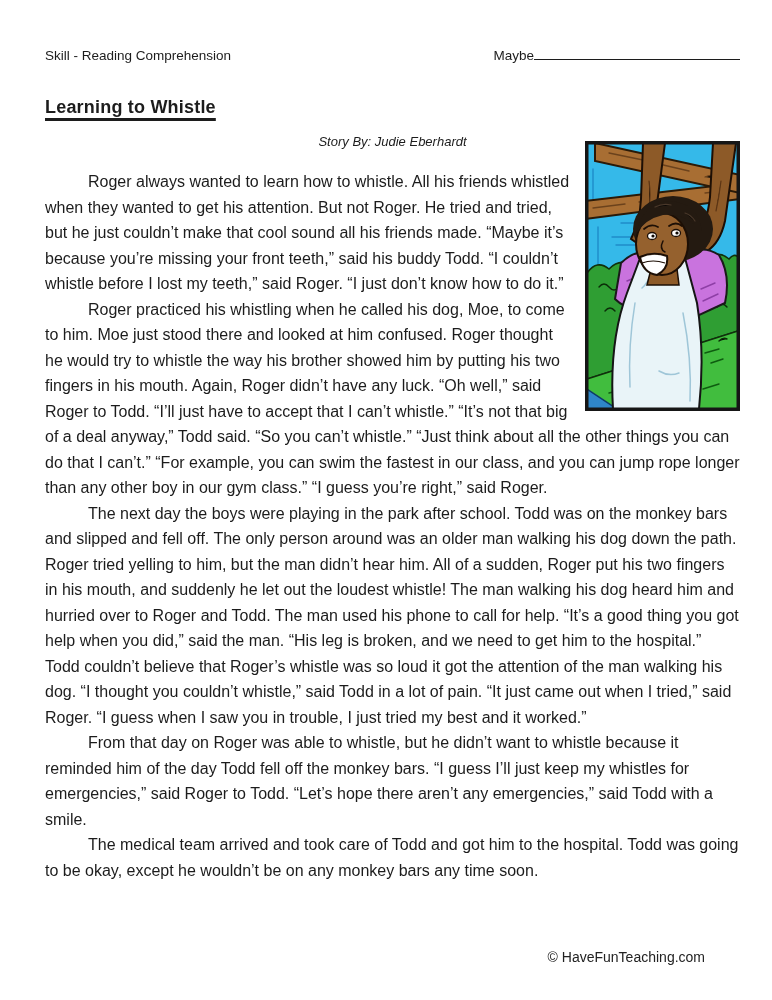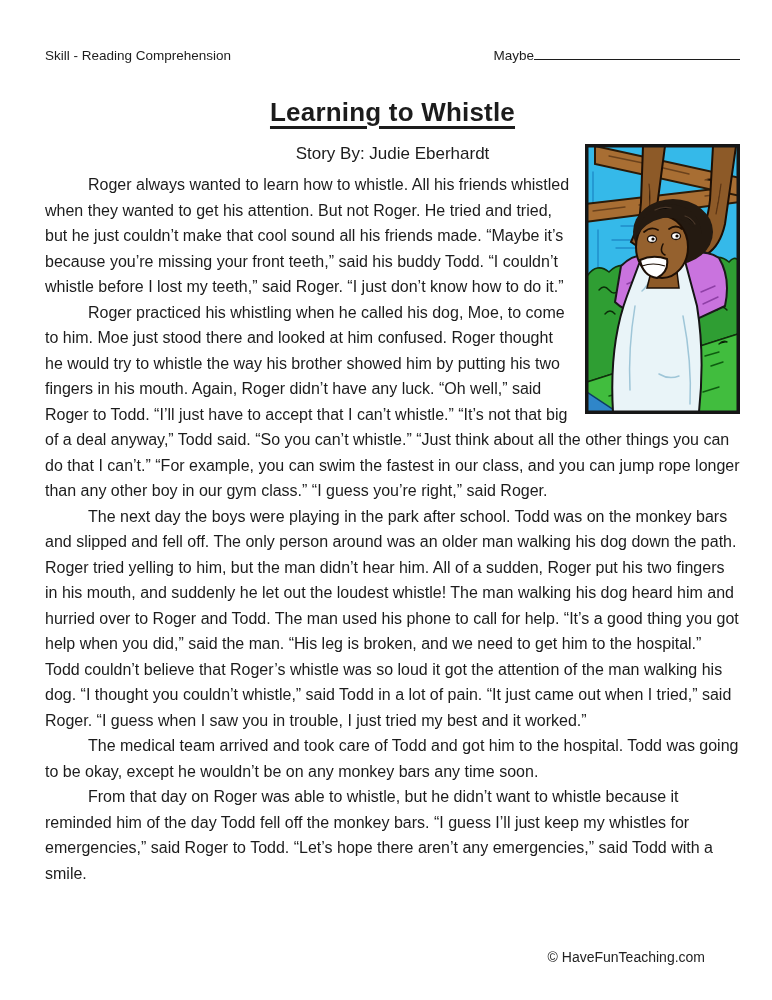--- a/index.html
+++ b/index.html
@@ -22,35 +22,35 @@
   }
   .name-area { display: inline-flex; align-items: baseline; }
   .name-line {
     display: inline-block;
     width: 206px;
     height: 13px;
     border-bottom: 1.5px solid #1c1c1c;
   }
   .title {
     margin: 34px 0 16px 0;
-    text-align: center;
-    font-size: 26px;
+    font-size: 18px;
     font-weight: bold;
     text-decoration: underline;
     text-decoration-thickness: 2.5px;
     text-underline-offset: 5px;
     letter-spacing: 0.2px;
   }
   .byline {
     margin-top: 7px;
     text-align: center;
-    font-size: 17px;
+    font-size: 13px;
+    font-style: italic;
   }
   .story {
-    margin-top: 8px;
+    margin-top: 20px;
     font-size: 16px;
     line-height: 25.5px;
     text-align: left;
   }
   .story p { margin: 0; text-indent: 43px; }
   .illustration {
     float: right;
     width: 155px;
     height: 270px;
     margin: -28px 0 0 14px;
@@ -189,19 +189,19 @@
           <path d="M57 122 Q68 118 80 122" fill="none" stroke="#1d0f05" stroke-width="1.2"></path>
         </g>
 
         <rect x="1.75" y="1.75" width="151.5" height="266.5" fill="none" stroke="#161616" stroke-width="3.5"></rect>
       </svg>
     </figure>
 
     <p>Roger always wanted to learn how to whistle. All his friends whistled when they wanted to get his attention. But not Roger. He tried and tried, but he just couldn’t make that cool sound all his friends made. “Maybe it’s because you’re missing your front teeth,” said his buddy Todd. “I couldn’t whistle before I lost my teeth,” said Roger. “I just don’t know how to do it.”</p>
     <p>Roger practiced his whistling when he called his dog, Moe, to come to him. Moe just stood there and looked at him confused. Roger thought he would try to whistle the way his brother showed him by putting his two fingers in his mouth. Again, Roger didn’t have any luck. “Oh well,” said Roger to Todd. “I’ll just have to accept that I can’t whistle.” “It’s not that big of a deal anyway,” Todd said. “So you can’t whistle.” “Just think about all the other things you can do that I can’t.”  “For example, you can swim the fastest in our class, and you can jump rope longer than any other boy in our gym class.” “I guess you’re right,” said Roger.</p>
     <p>The next day the boys were playing in the park after school. Todd was on the monkey bars and slipped and fell off. The only person around was an older man walking his dog down the path. Roger tried yelling to him, but the man didn’t hear him. All of a sudden, Roger put his two fingers in his mouth, and suddenly he let out the loudest whistle! The man walking his dog heard him and hurried over to Roger and Todd. The man used his phone to call for help. “It’s a good thing you got help when you did,” said the man. “His leg is broken, and we need to get him to the hospital.” Todd couldn’t believe that Roger’s whistle was so loud it got the attention of the man walking his dog. “I thought you couldn’t whistle,” said Todd in a lot of pain. “It just came out when I tried,” said Roger. “I guess when I saw you in trouble, I just tried my best and it worked.”</p>
+    <p>From that day on Roger was able to whistle, but he didn’t want to whistle because it reminded him of the day Todd fell off the monkey bars. “I guess I’ll just keep my whistles for emergencies,” said Roger to Todd. “Let’s hope there aren’t any emergencies,” said Todd with a smile.</p>
     <p>The medical team arrived and took care of Todd and got him to the hospital. Todd was going to be okay, except he wouldn’t be on any monkey bars any time soon.</p>
-    <p>From that day on Roger was able to whistle, but he didn’t want to whistle because it reminded him of the day Todd fell off the monkey bars. “I guess I’ll just keep my whistles for emergencies,” said Roger to Todd. “Let’s hope there aren’t any emergencies,” said Todd with a smile.</p>
   </div>
 
   <div class="footer">© HaveFunTeaching.com</div>
 
 </div>
 
 </body></html>

